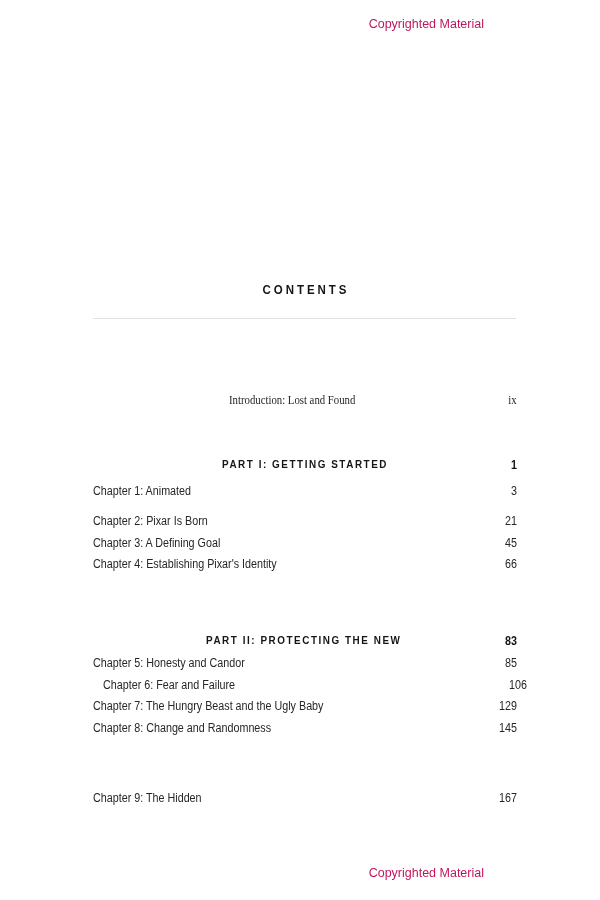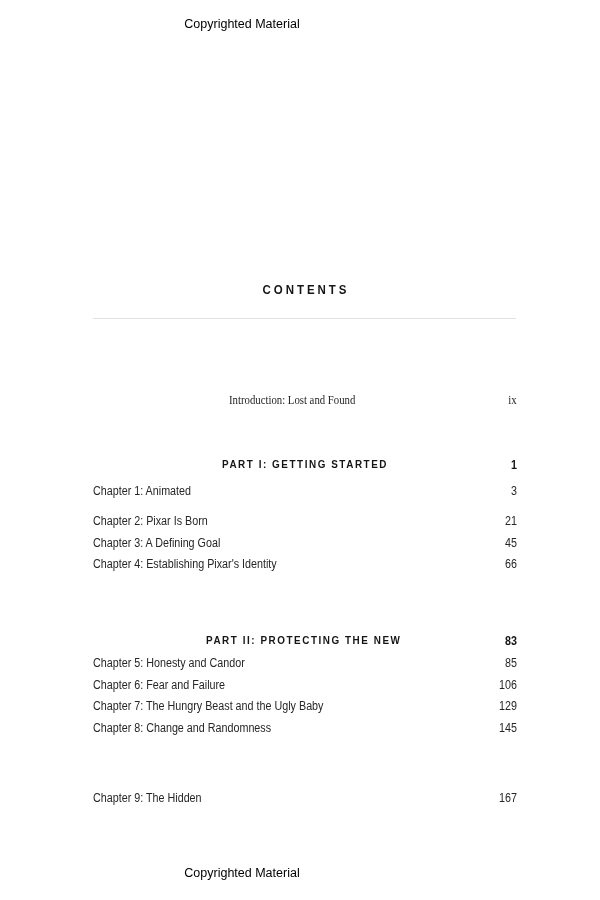--- a/index.html
+++ b/index.html
@@ -12,24 +12,24 @@
       height: 900px;
       position: relative;
       overflow: hidden;
       font-family: "Liberation Sans", sans-serif;
       color: #1e1e1e;
     }
     .watermark {
       position: absolute;
       left: 0;
       width: 484px;
-      text-align: center;
+      text-align: right;
       font-family: "Liberation Sans", sans-serif;
       font-size: 12.5px;
-      color: #000000;
+      color: #be185d;
       letter-spacing: 0;
     }
     .wm-top { top: 17px; }
     .wm-bottom { top: 866px; }
 
     .contents-title {
       position: absolute;
       top: 283px;
       left: 0;
       width: 612px;
@@ -129,21 +129,21 @@
 
 <div class="row part part2" style="top:622px;margin-top:12px;">
   <span class="label">PART II: PROTECTING THE NEW</span>
   <span class="page">83</span>
 </div>
 
 <div class="row" style="top:656px;">
   <span class="label">Chapter 5: Honesty and Candor</span>
   <span class="page">85</span>
 </div>
-<div class="row" style="top:678px;">
+<div class="row" style="top:678px;margin-left:10px;">
   <span class="label">Chapter 6: Fear and Failure</span>
   <span class="page">106</span>
 </div>
 <div class="row" style="top:699px;">
   <span class="label">Chapter 7: The Hungry Beast and the Ugly Baby</span>
   <span class="page">129</span>
 </div>
 <div class="row" style="top:721px;">
   <span class="label">Chapter 8: Change and Randomness</span>
   <span class="page">145</span>

